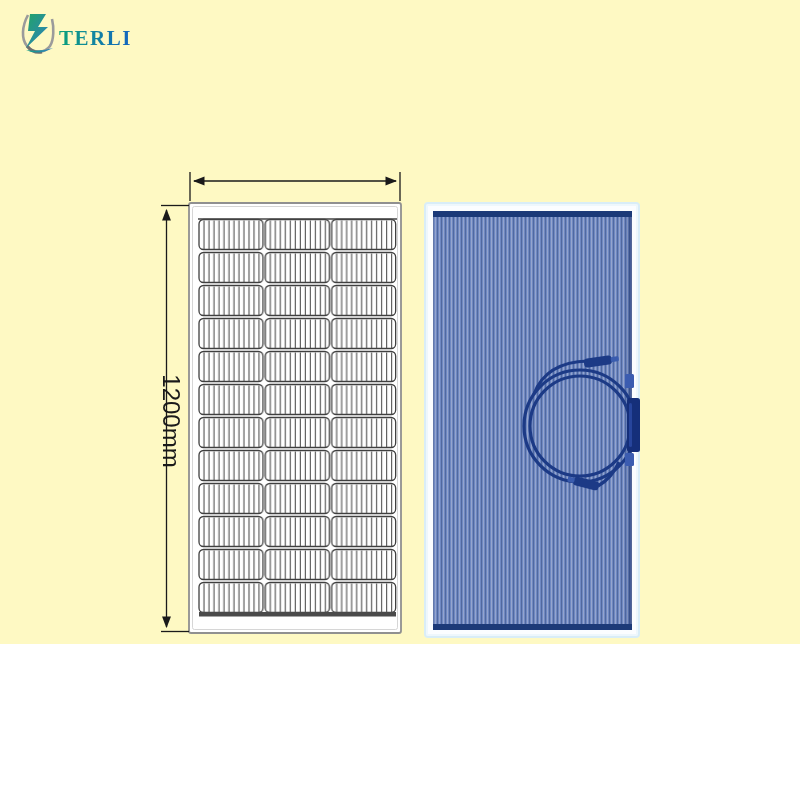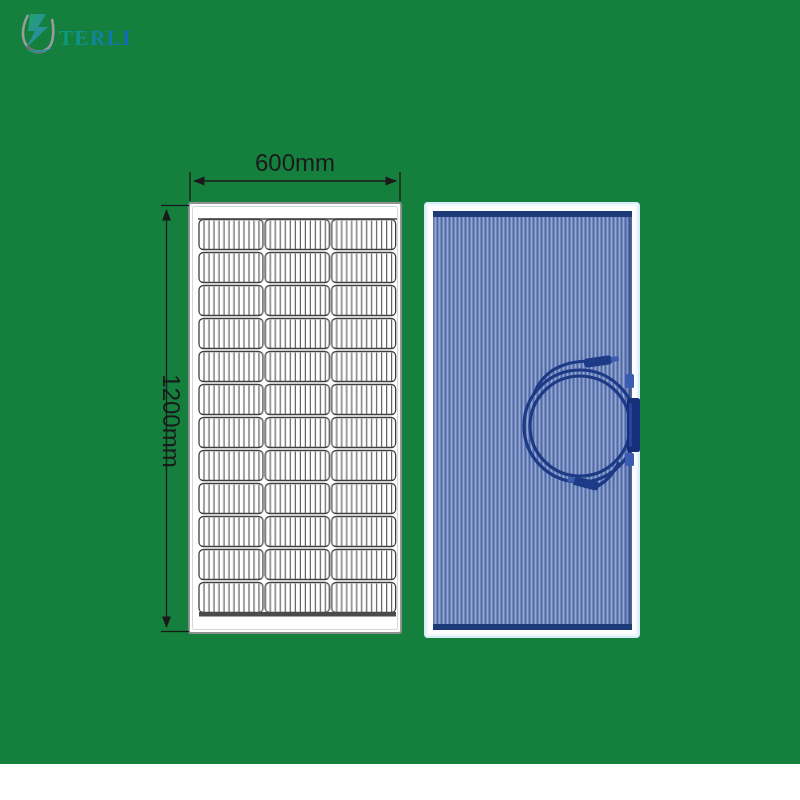--- a/index.html
+++ b/index.html
@@ -1,17 +1,17 @@
 <!DOCTYPE html>
 <html><head>
 <meta charset="utf-8">
 <style>
   html,body{margin:0;padding:0;background:#ffffff;}
   .canvas{
-    position:relative;width:800px;height:764px;background:#15803d;overflow:hidden;
+    position:relative;width:800px;height:644px;background:#fef9c3;overflow:hidden;
     font-family:"Liberation Sans", sans-serif;
   }
   
   .logo{position:absolute;left:17px;top:10px;display:flex;align-items:center;}
   .logo-icon{width:38px;height:47px;}
   .logo-text{
     margin-left:4px;margin-top:10px;
     font-family:"Liberation Serif", serif;font-weight:bold;font-size:21px;letter-spacing:1.5px;
     background:linear-gradient(90deg,#0aa179 0%,#11879e 45%,#1464c0 100%);
     -webkit-background-clip:text;background-clip:text;color:transparent;
@@ -112,21 +112,20 @@
       <line x1="194" y1="181" x2="396" y2="181" marker-start="url(#arrow)" marker-end="url(#arrow)"></line>
     </g>
 
     <g stroke="#1a1a1a" stroke-width="1.3">
       <line x1="161" y1="205.5" x2="189" y2="205.5"></line>
       <line x1="161" y1="631.5" x2="189" y2="631.5"></line>
       <line x1="166.5" y1="210" x2="166.5" y2="627" marker-start="url(#arrow)" marker-end="url(#arrow)"></line>
     </g>
   </svg>
 
-  <div class="dim-label dim-width">600mm</div>
   <div class="dim-label dim-height">1200mm</div>
 
   <div class="photo-panel">
     <div class="laminate"></div>
 
     <svg class="cable-svg" width="216" height="436" viewBox="0 0 216 436">
 
       <g fill="none" stroke="#1c3a86" stroke-width="3.2">
         <circle cx="154" cy="222" r="56"></circle>
         <circle cx="154" cy="222" r="50"></circle>

